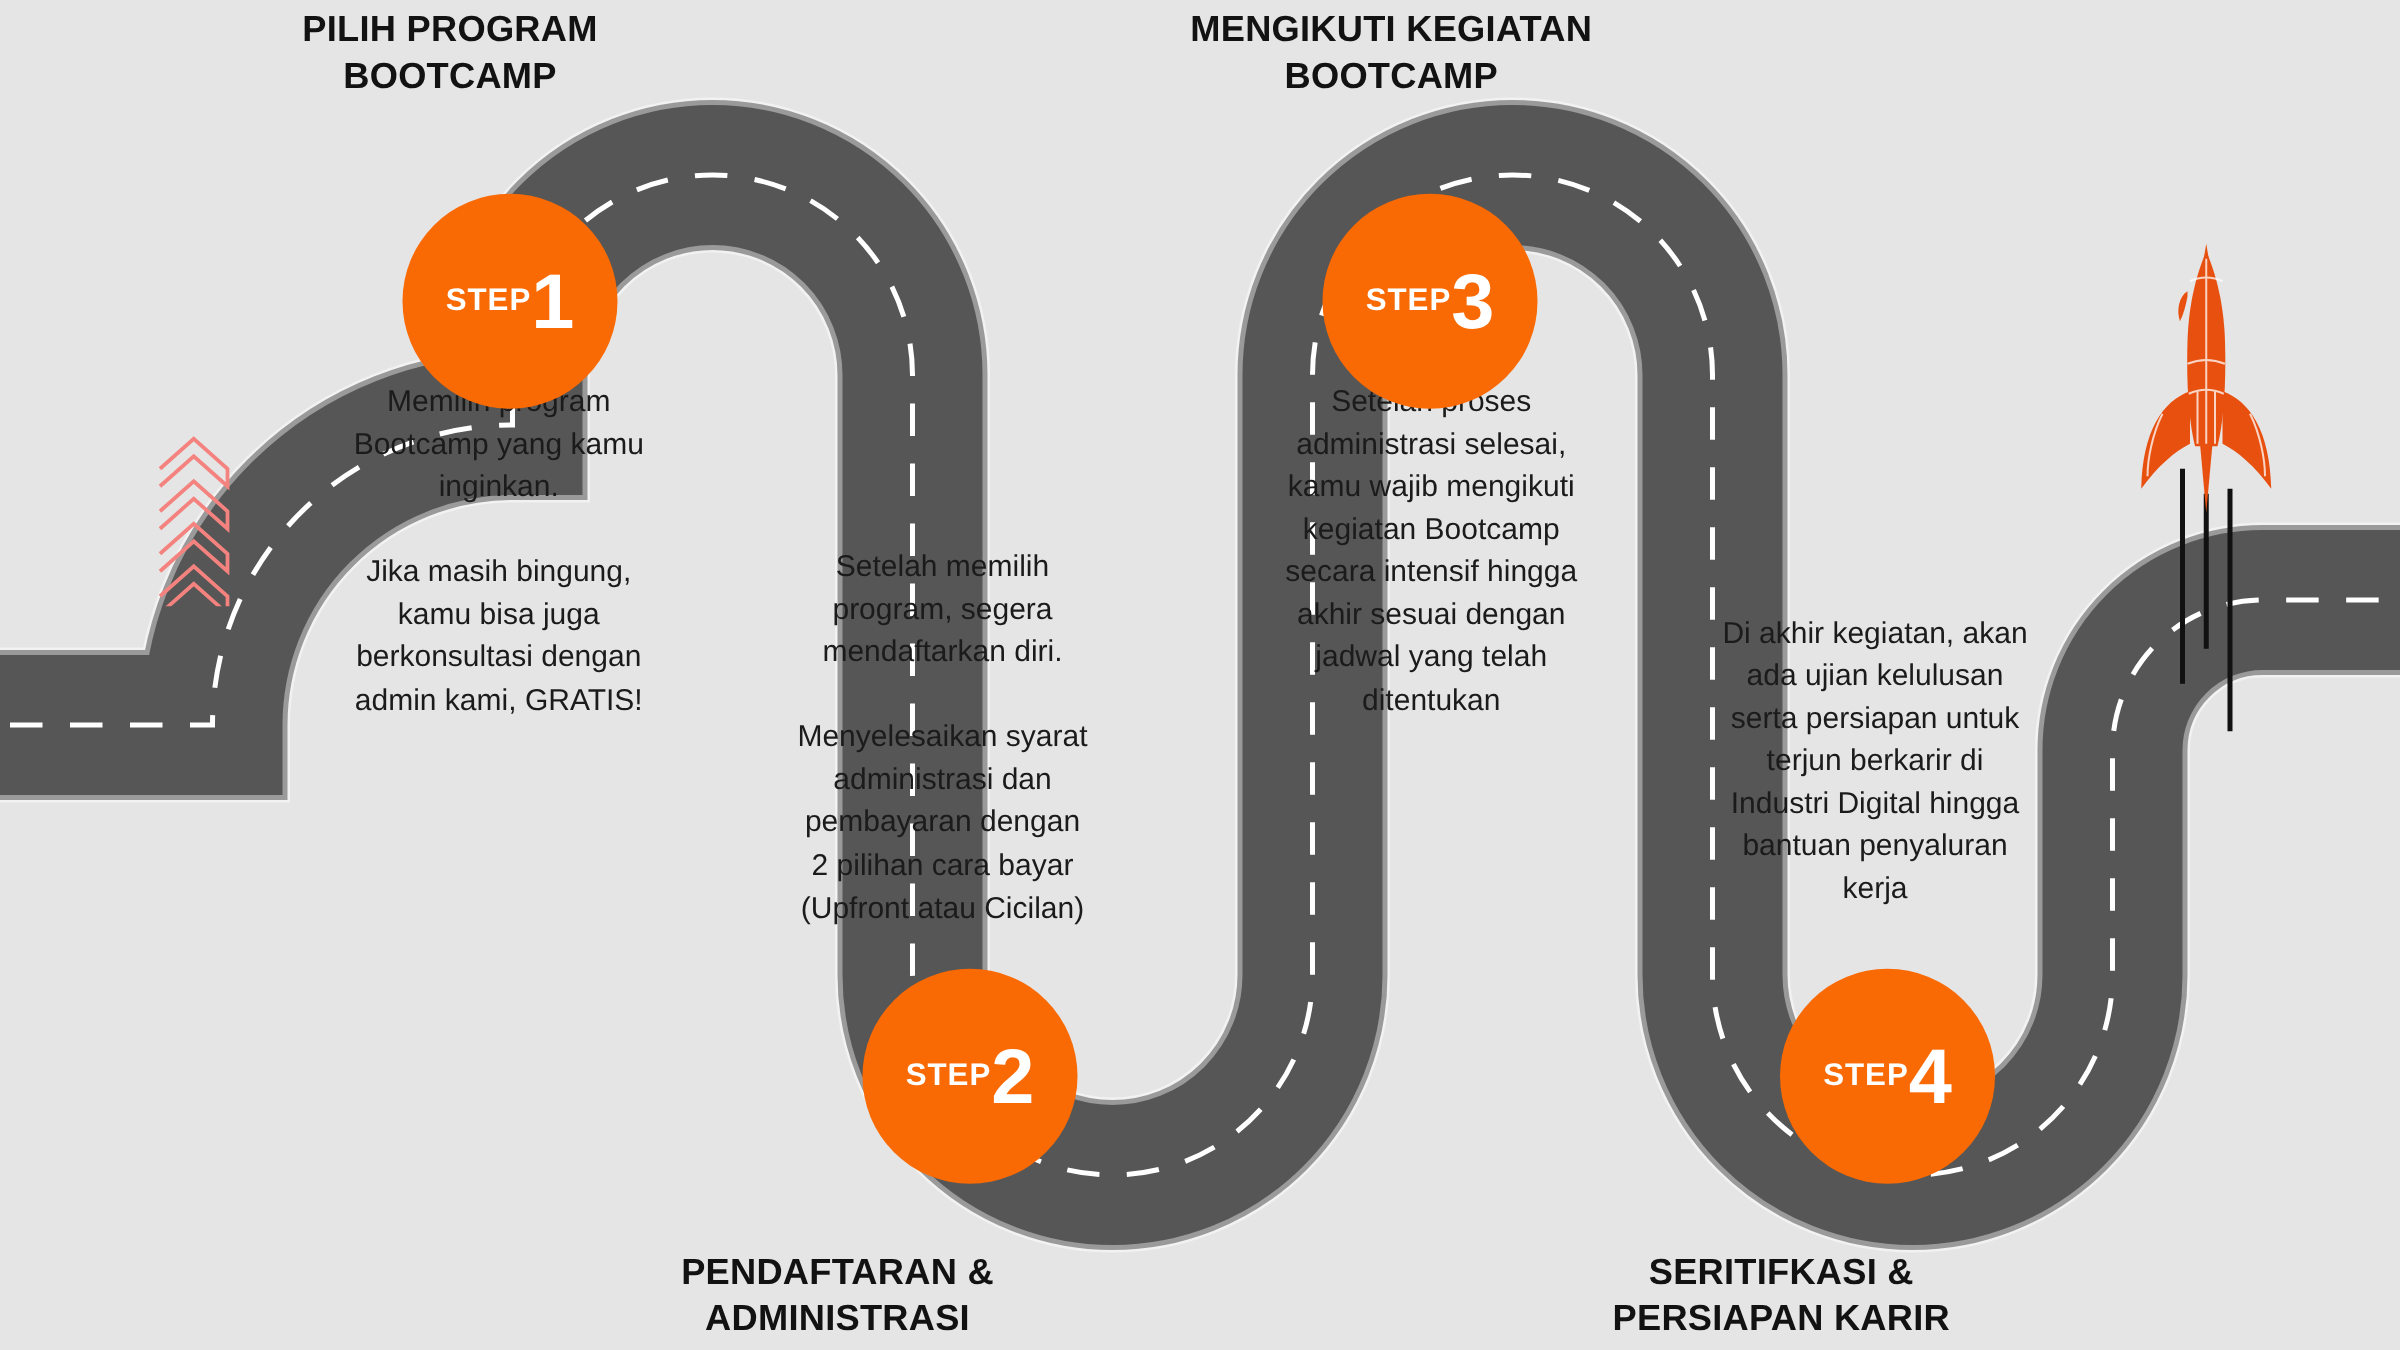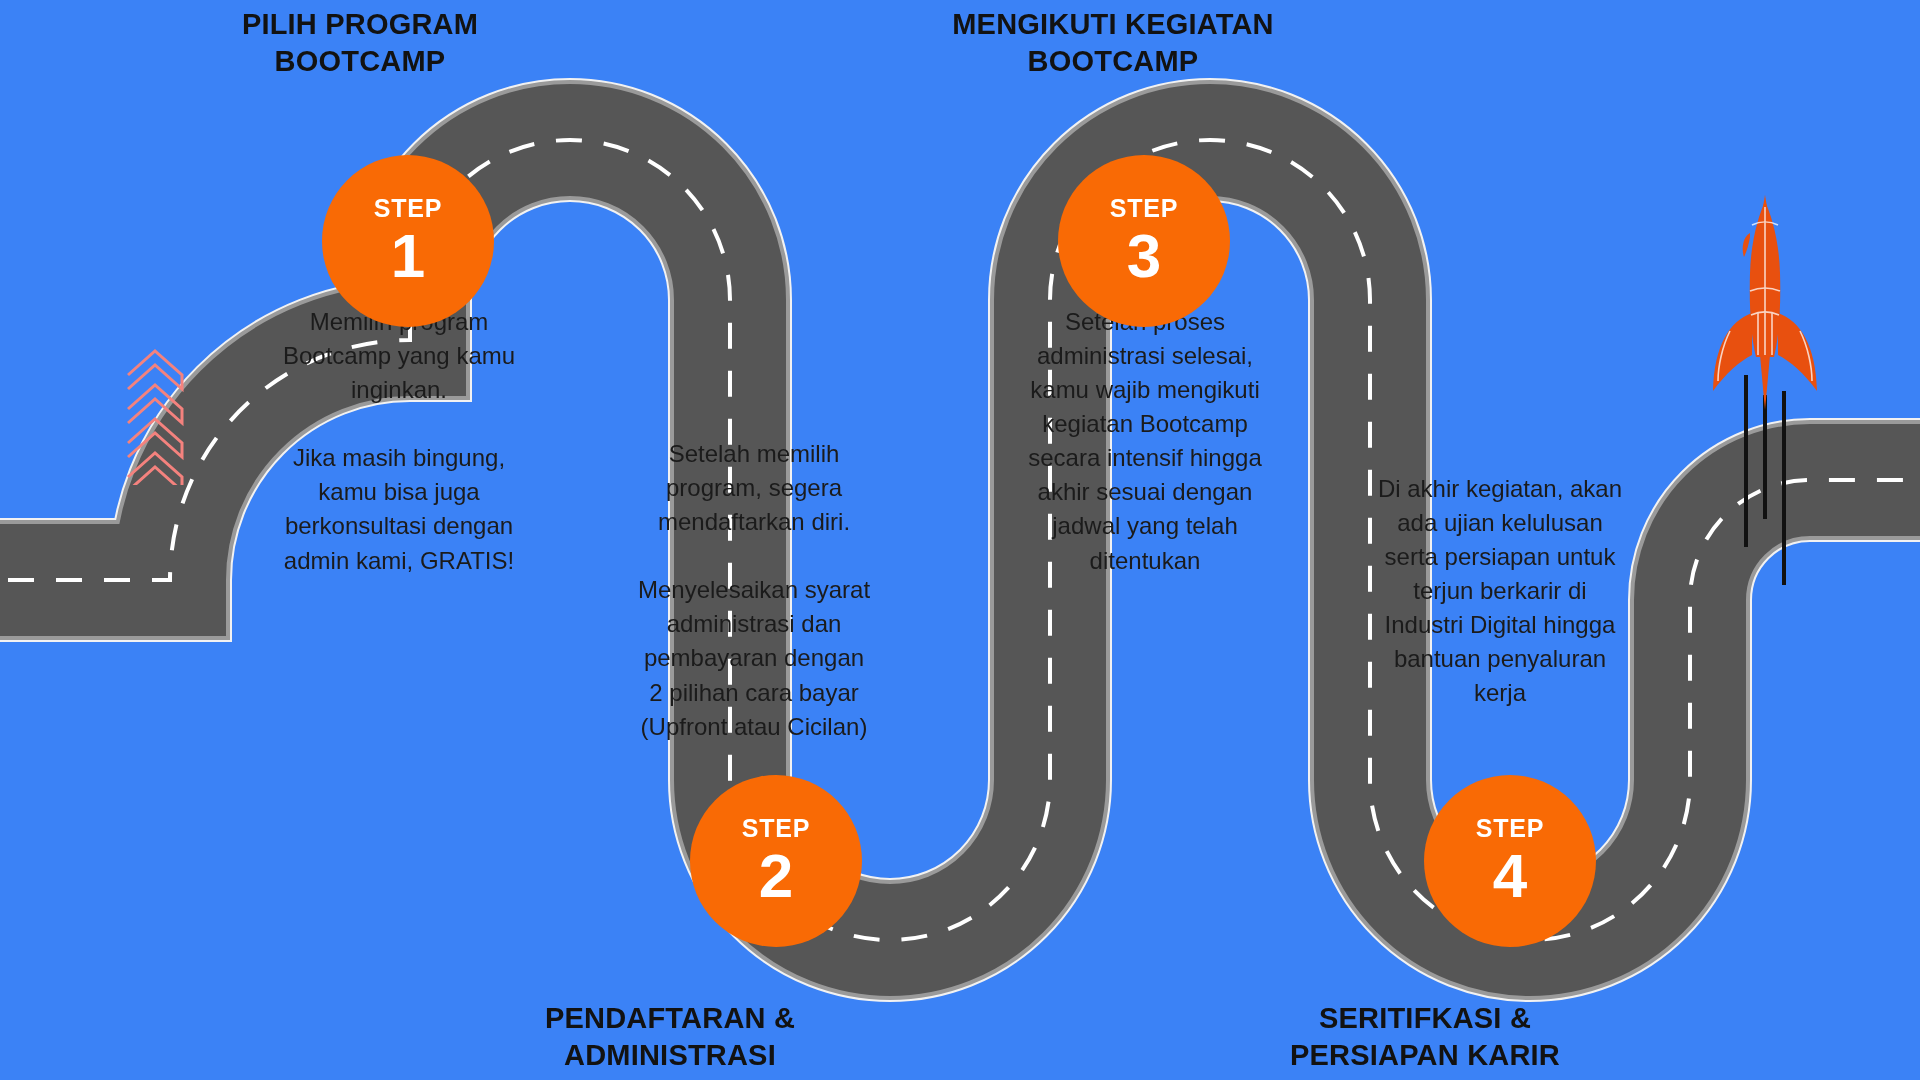--- a/index.html
+++ b/index.html
@@ -4,21 +4,21 @@
 <style>
   html, body {
     margin: 0;
     padding: 0;
     background: #ffffff;
   }
   #stage {
     position: relative;
     width: 1920px;
     height: 1080px;
-    background: #3b82f6;
+    background: #e5e5e5;
     overflow: hidden;
     font-family: "Liberation Sans", sans-serif;
   }
   #roadsvg {
     position: absolute;
     left: 0;
     top: 0;
     width: 1920px;
     height: 1080px;
   }
@@ -41,21 +41,21 @@
 
   
   .step-badge {
     position: absolute;
     width: 172px;
     height: 172px;
     border-radius: 50%;
     background: var(--accent, #f96a05);
     color: #ffffff;
     display: flex;
-    flex-direction: column;
+    flex-direction: row;
     align-items: center;
     justify-content: center;
     box-sizing: border-box;
   }
   .step-badge .step-word {
     font-size: 25px;
     font-weight: bold;
     letter-spacing: 0.8px;
     line-height: 1;
     margin-bottom: 2px;
@@ -76,21 +76,21 @@
     position: absolute;
     text-align: center;
     font-size: 24px;
     line-height: 1.42;
     color: #1b1b1b;
     white-space: pre-line;
   }
   #text-1 { left: 268px;  top: 305px; width: 262px; }
   #text-2 { left: 614px;  top: 437px; width: 280px; }
   #text-3 { left: 1005px; top: 305px; width: 280px; }
-  #text-4 { left: 1360px; top: 472px; width: 280px; }
+  #text-4 { left: 1360px; top: 490px; width: 280px; }
 
   
   #chevrons {
     position: absolute;
     left: 120px;
     top: 345px;
     width: 70px;
     height: 140px;
   }
 

